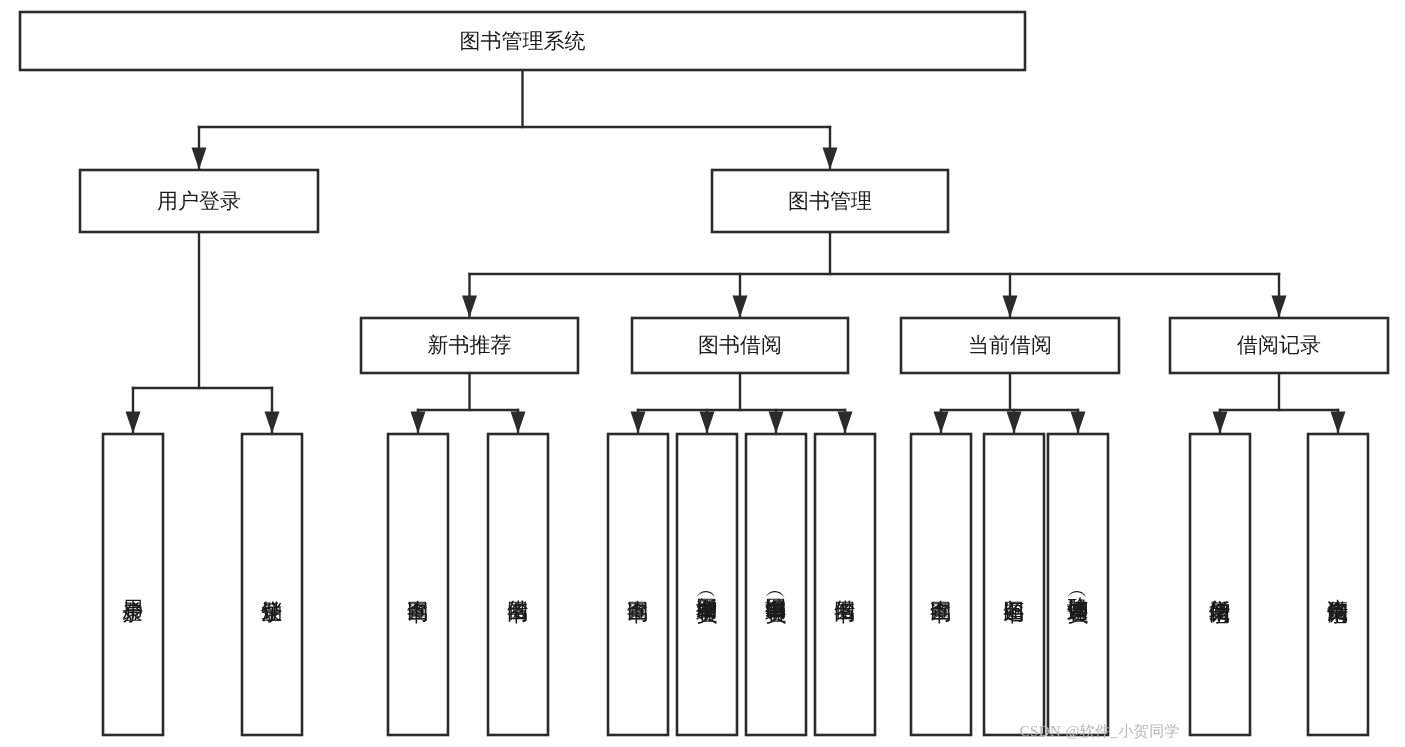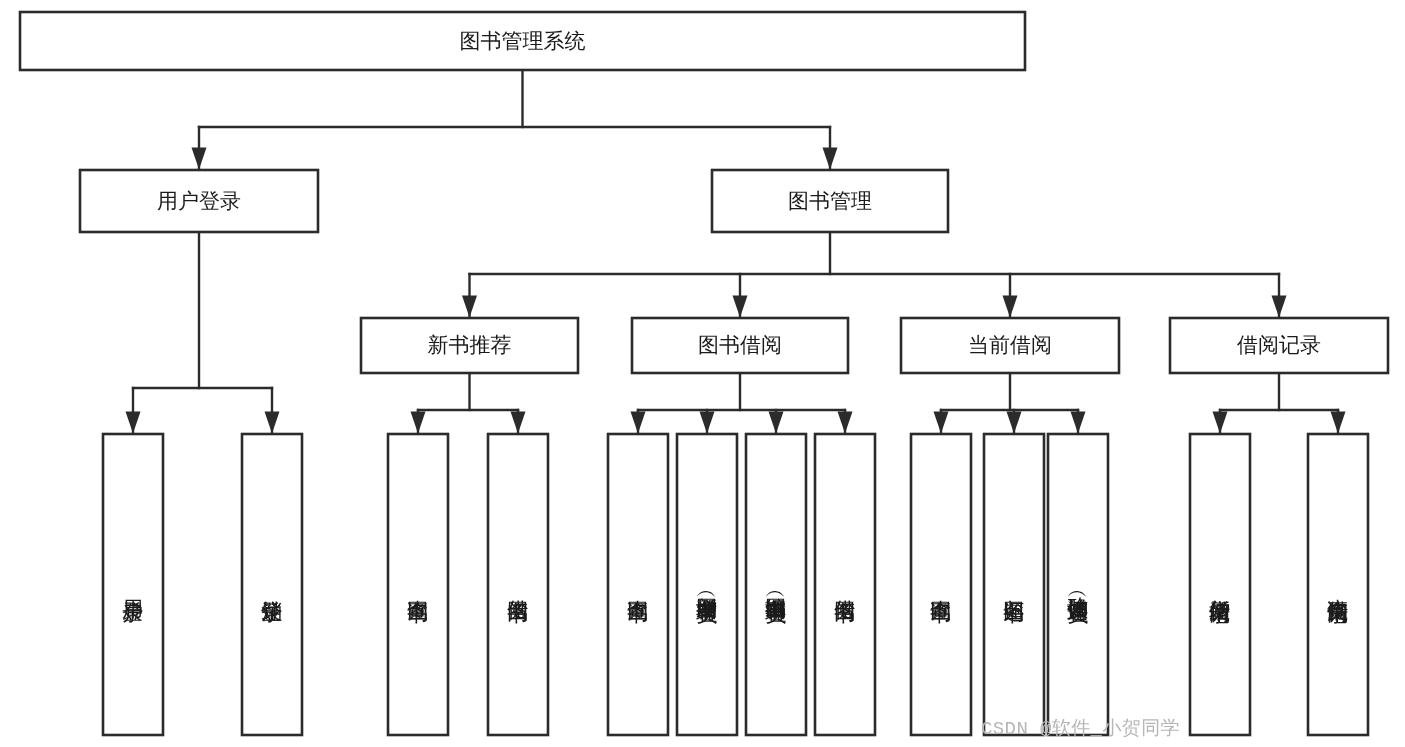--- a/index.html
+++ b/index.html
@@ -64,22 +64,22 @@
     align-items: center;
     justify-content: center;
     text-align: center;
     pointer-events: none;
     box-sizing: border-box;
   }
   .watermark {
     position: absolute;
     right: 8px;
     bottom: 6px;
-    font-family: Liberation Mono, monospace;
-    font-size: 19px;
+    font-family: Liberation Serif, serif;
+    font-size: 15px;
     color: #b6b6b6;
     letter-spacing: 0.4px;
     user-select: none;
   }
 </style>
 </head>
 <body>
 
 <div id="diagram-root">
 

